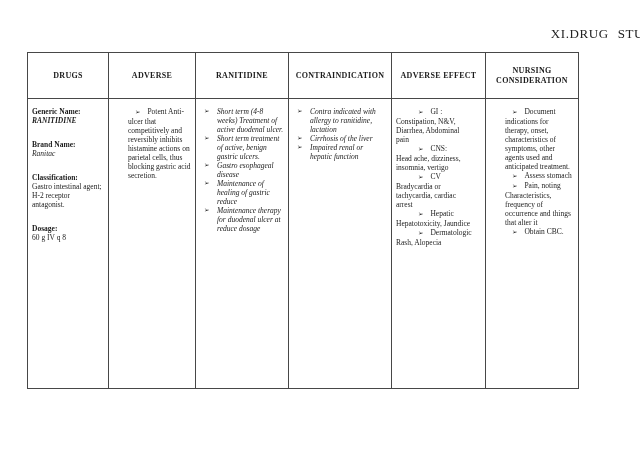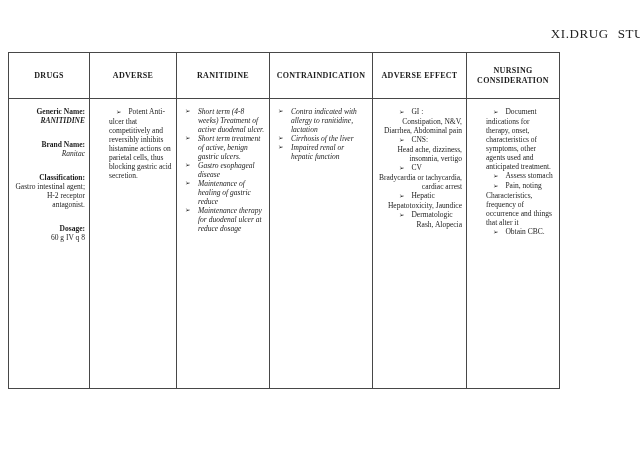--- a/index.html
+++ b/index.html
@@ -5,45 +5,45 @@
   html,body { margin:0; padding:0; background:#ffffff; }
   .page {
     position:relative; width:640px; height:453px; background:#ffffff;
     font-family:"Liberation Serif", serif; color:#1c1c1c; overflow:hidden;
   }
   .title {
     position:absolute; top:26px; left:0; width:640px; text-align:right;
     font-size:13px; letter-spacing:0.6px; word-spacing:5px; color:#222;padding-left:24px;
   }
   table.drug-table {
-    position:absolute; left:8px; top:52px; width:551px;
+    position:absolute; left:27px; top:52px; width:551px;
     border-collapse:collapse; table-layout:fixed;
   }
   .drug-table th, .drug-table td { border:1px solid #474747; }
   .drug-table th {
     height:41px; font-size:8px; font-weight:bold; text-align:center;
     vertical-align:middle; letter-spacing:0.3px; padding:2px; line-height:10px;
   }
   .drug-table td.cell {
     height:277px; vertical-align:top; font-size:7.5px; line-height:9px;
     padding:8px 4px 4px 4px;
   }
   
-  td.drugs { text-align:right; }
+  td.drugs { text-align:left; }
   td.drugs .grp { margin-bottom:15px; }
   .lbl { font-weight:bold; }
   .ital { font-style:italic; }
   
   .hang { display:flex; padding-left:4px; }
   .hang .b { flex:none; width:13px; }
   .hang .t { flex:1;font-style:italic; }
   
   .fl { text-indent:7px;margin-left:15px; }
   .fl .b { margin-right:7px; }
-  .advb { margin:0 0 0 0;text-align:right; }
+  .advb { margin:0 9px 0 0; }
   .b {
     font-family:"DejaVu Sans", sans-serif; font-size:6.5px; color:#1c1c1c;
   }
 </style>
 </head>
 <body>
 
 <div class="page">
 
   <div class="title">XI.DRUG STUDY</div>

